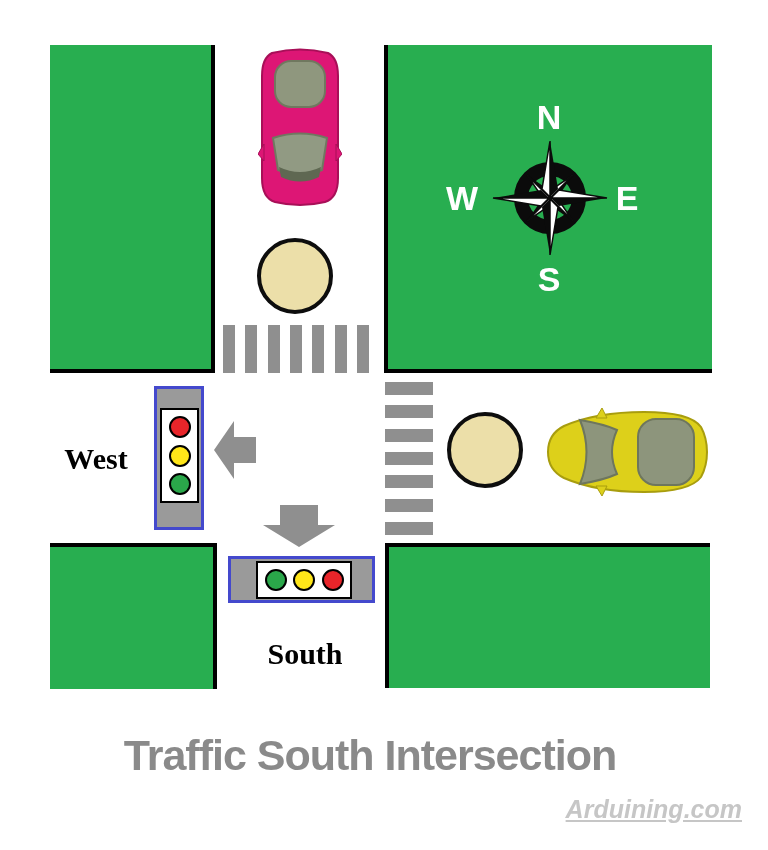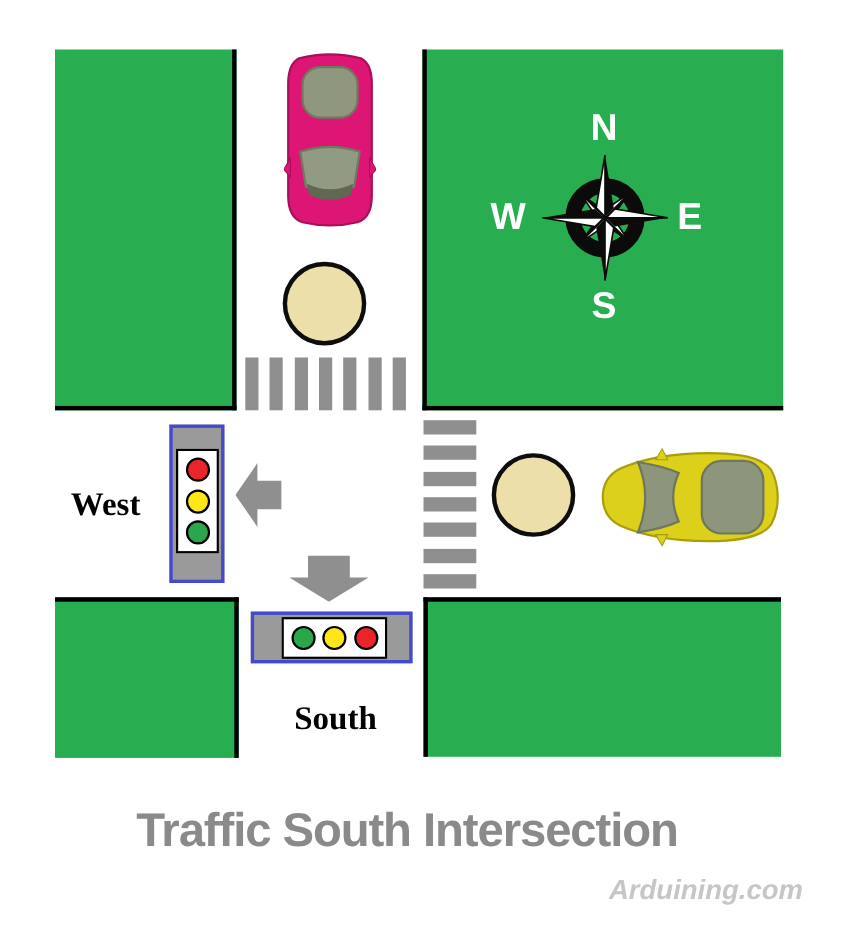--- a/index.html
+++ b/index.html
@@ -48,22 +48,22 @@
   .compass-letter{position:absolute;color:var(--compass-letters);font-weight:bold;font-size:34px;
                   transform:translate(-50%,-50%);}
   .cl-n{left:549px;top:117px;}
   .cl-w{left:462px;top:198px;}
   .cl-e{left:627px;top:198px;}
   .cl-s{left:549px;top:279px;}
 
   
   .title{position:absolute;left:50px;top:731px;width:640px;text-align:center;
          font-size:43px;font-weight:bold;color:var(--title-gray);letter-spacing:-1px;}
-  .watermark{position:absolute;right:38px;top:795px;font-size:25px;font-weight:bold;
-             font-style:italic;color:var(--watermark-gray);}
+  .watermark{position:absolute;right:26px;top:795px;font-size:25px;font-weight:bold;
+             font-style:italic;color:var(--watermark-gray);text-decoration:underline;}
 </style>
 </head>
 <body>
 
 <div class="canvas">
 
   <div class="grass nw"></div>
   <div class="grass ne"></div>
   <div class="grass sw"></div>
   <div class="grass se"></div>

